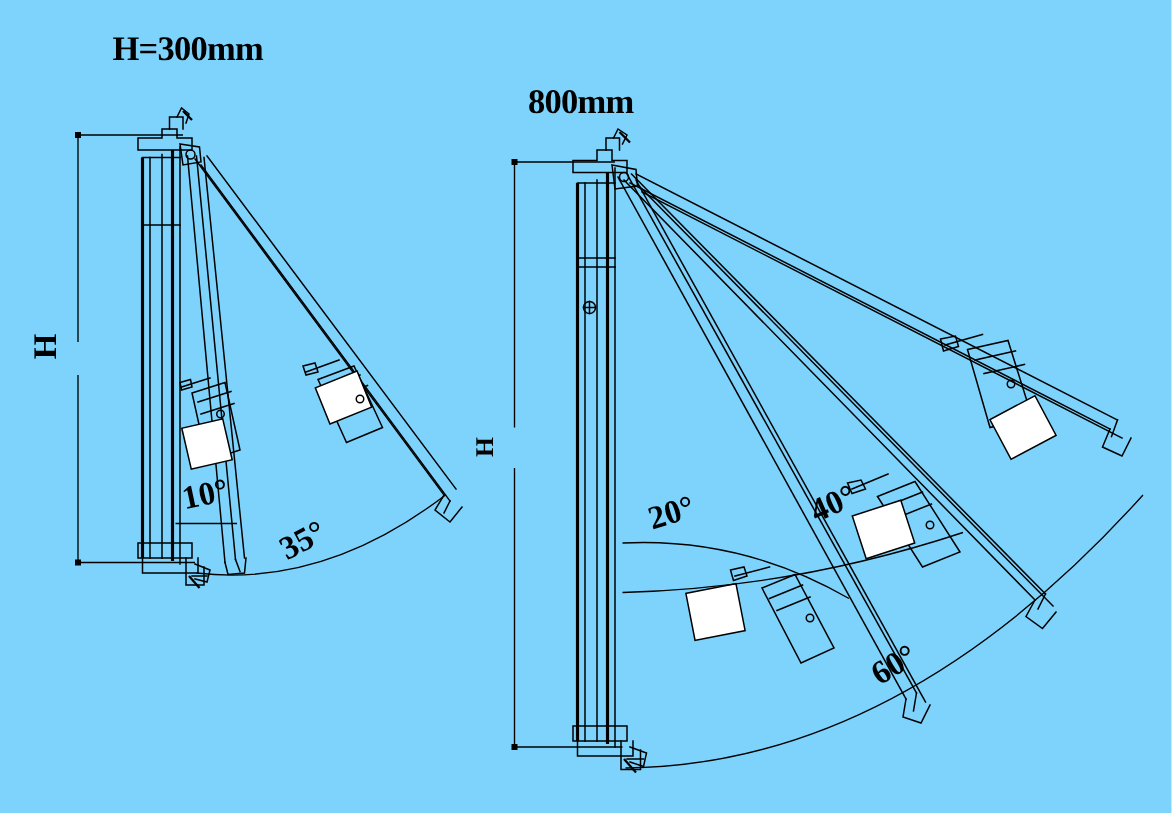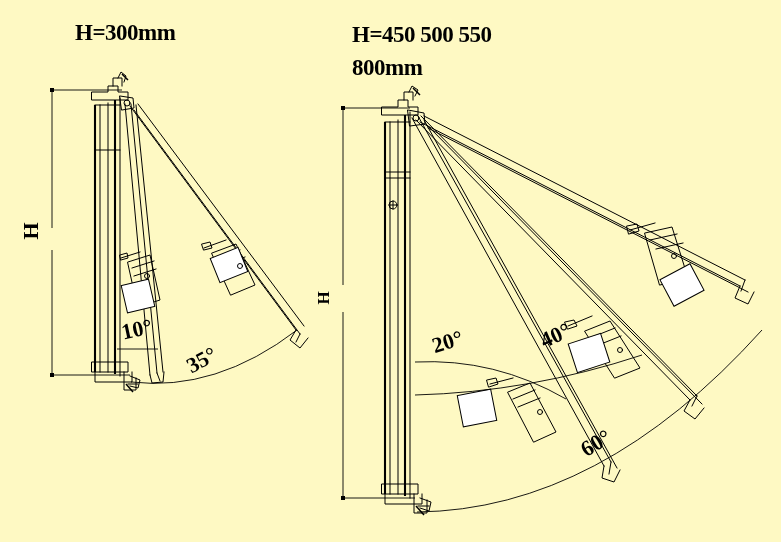--- a/index.html
+++ b/index.html
@@ -4,21 +4,21 @@
 <style>
   html, body {
     margin: 0;
     padding: 0;
     background: #ffffff;
   }
   #page {
     position: relative;
     width: 781px;
     height: 542px;
-    background: #fef9c3;
+    background: #7dd3fc;
     overflow: hidden;
     font-family: "Liberation Serif", "DejaVu Serif", serif;
   }
   svg.drawing {
     position: absolute;
     left: 0;
     top: 0;
     width: 781px;
     height: 542px;
   }
@@ -267,21 +267,20 @@
   </svg>
 
   <div class="title-text" style="left:75px; top:20px;">H=300mm</div>
 
   <div class="hlabel" style="left:22px; top:218px; transform: rotate(-90deg);">H</div>
 
   <div class="ang-text" style="left:119px; top:320px; transform: rotate(-12deg);">10°</div>
 
   <div class="ang-text" style="left:182px; top:356px; transform: rotate(-28deg);">35°</div>
 
-  <div class="title-text" style="left:352px; top:22px;">H=450  500  550</div>
 
   <div class="title-text" style="left:352px; top:55px;text-align:center;">800mm</div>
 
   <div class="hlabel" style="left:317px; top:288px; font-size:17px; transform: rotate(-90deg);">H</div>
 
   <div class="ang-text" style="left:429px; top:334px; transform: rotate(-17deg);">20°</div>
 
   <div class="ang-text" style="left:536px; top:330px; transform: rotate(-24deg);">40°</div>
 
   <div class="ang-text" style="left:576px; top:440px; transform: rotate(-31deg);">60°</div>

